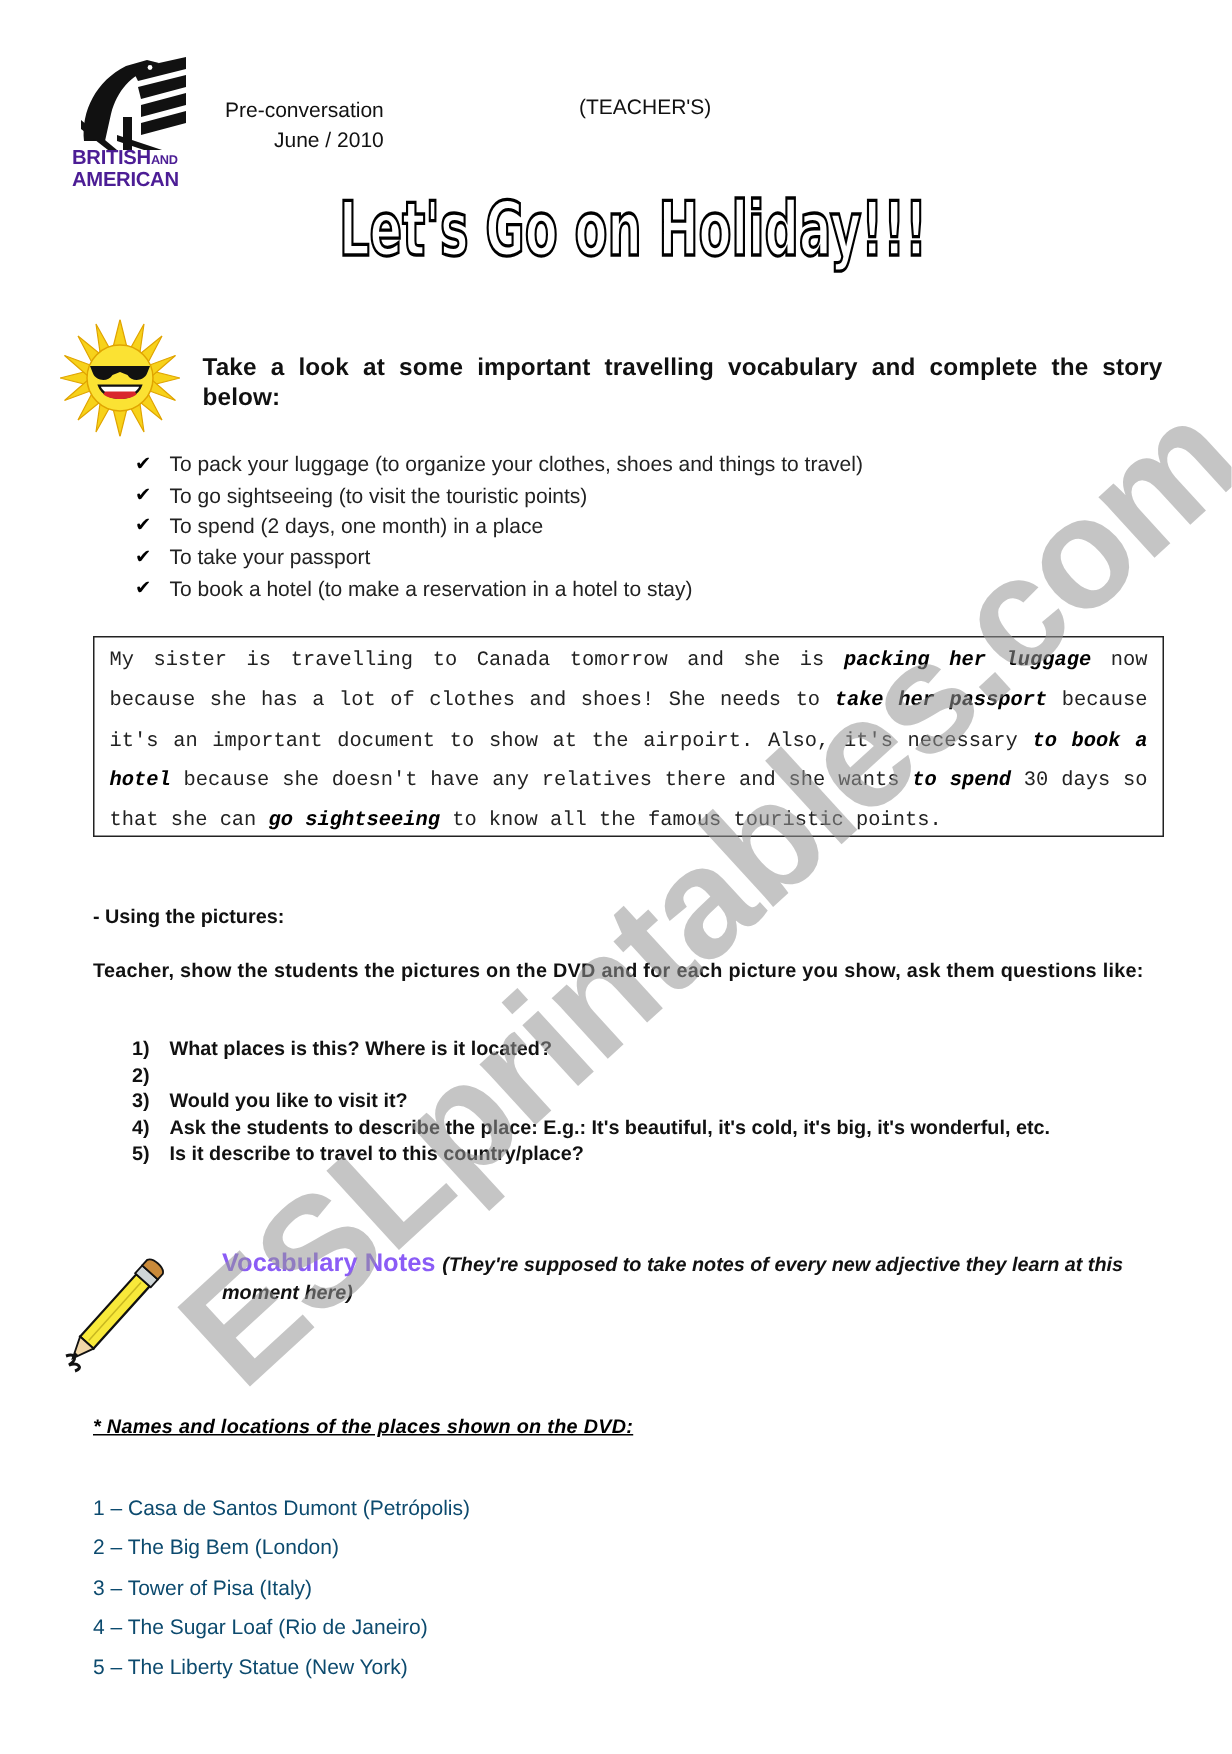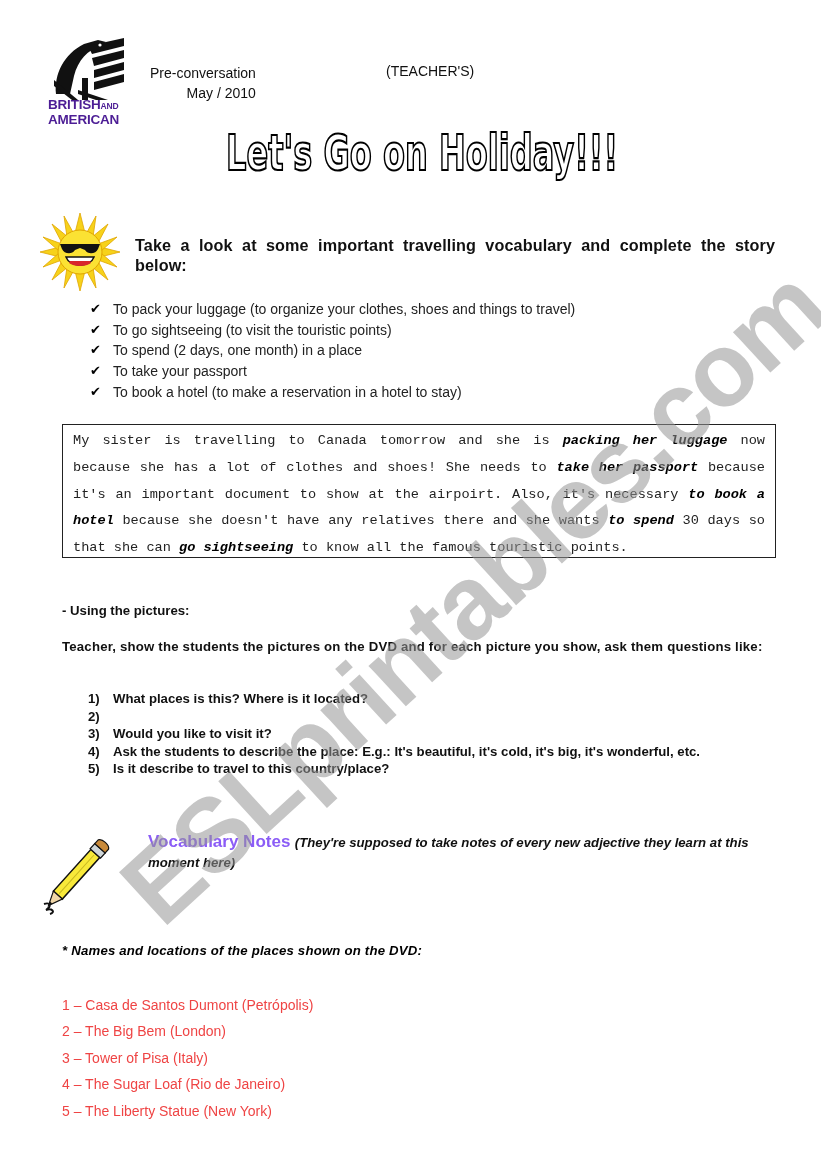--- a/index.html
+++ b/index.html
@@ -42,22 +42,22 @@
     .questions li { display: flex; }
     .questions .num { width: 25px; flex: 0 0 25px; }
 
     
     .pencil { left: 40px; top: 826px; width: 80px; height: 92px; }
     .vocab { left: 148px; top: 832px; width: 620px; line-height: 19px; }
     .vocab .v-title { font-weight: bold; font-size: 17px; color: #8b5cf6; }
     .vocab .v-note { font-weight: bold; font-style: italic; font-size: 13.2px; color: #111; }
 
     
-    .places-title { left: 62px; top: 943px; font-weight: bold; font-style: italic; font-size: 13.2px; color: #000; letter-spacing: 0.2px; }
-    .places { left: 62px; top: 992px; margin: 0; padding: 0; list-style: none; font-size: 14px; color: #ef4444; }
+    .places-title { left: 62px; top: 943px; font-weight: bold; font-style: italic; font-size: 13.2px; color: #000; letter-spacing: 0.2px; text-decoration: underline; }
+    .places { left: 62px; top: 992px; margin: 0; padding: 0; list-style: none; font-size: 14px; color: #0c4a6e; }
     .places li { height: 26.4px; line-height: 26.4px; }
 
     
     .watermark { left: 20px; top: 540px; width: 900px; transform: rotate(-42.5deg); transform-origin: center;
                  font-family: "Liberation Sans", sans-serif; font-weight: bold; font-size: 104px; color: rgba(150,150,150,0.55);
                  letter-spacing: -2px; white-space: nowrap; pointer-events: none; text-align: center; z-index: 5; }
   </style>
 </head>
 <body>
 
@@ -75,21 +75,21 @@
   </g>
   <circle cx="52" cy="9" r="1.6" fill="#fff"></circle>
 </svg>
 <div class="abs logo-text">
   <div><span>BRITISH</span><span class="and">AND</span></div>
   <div>AMERICAN</div>
 </div>
 
 <div class="abs hdr hdr-left">
   <div>Pre-conversation</div>
-  <div>May / 2010</div>
+  <div>June / 2010</div>
 </div>
 <div class="abs hdr hdr-right">(TEACHER'S)</div>
 
 <svg class="abs title" viewBox="0 0 400 78">
   <text x="200" y="58" text-anchor="middle" font-family="DejaVu Sans, sans-serif" font-weight="bold" font-size="50" textLength="392" lengthAdjust="spacingAndGlyphs" fill="#fff" stroke="#000" stroke-width="2.2">Let's Go on Holiday!!!</text>
 </svg>
 
 <svg class="abs sun" viewBox="0 0 80 78">
   <g fill="#f7d21a" stroke="#e0a400" stroke-width="0.8">
     <polygon points="40,0 45,20 35,20"></polygon>

